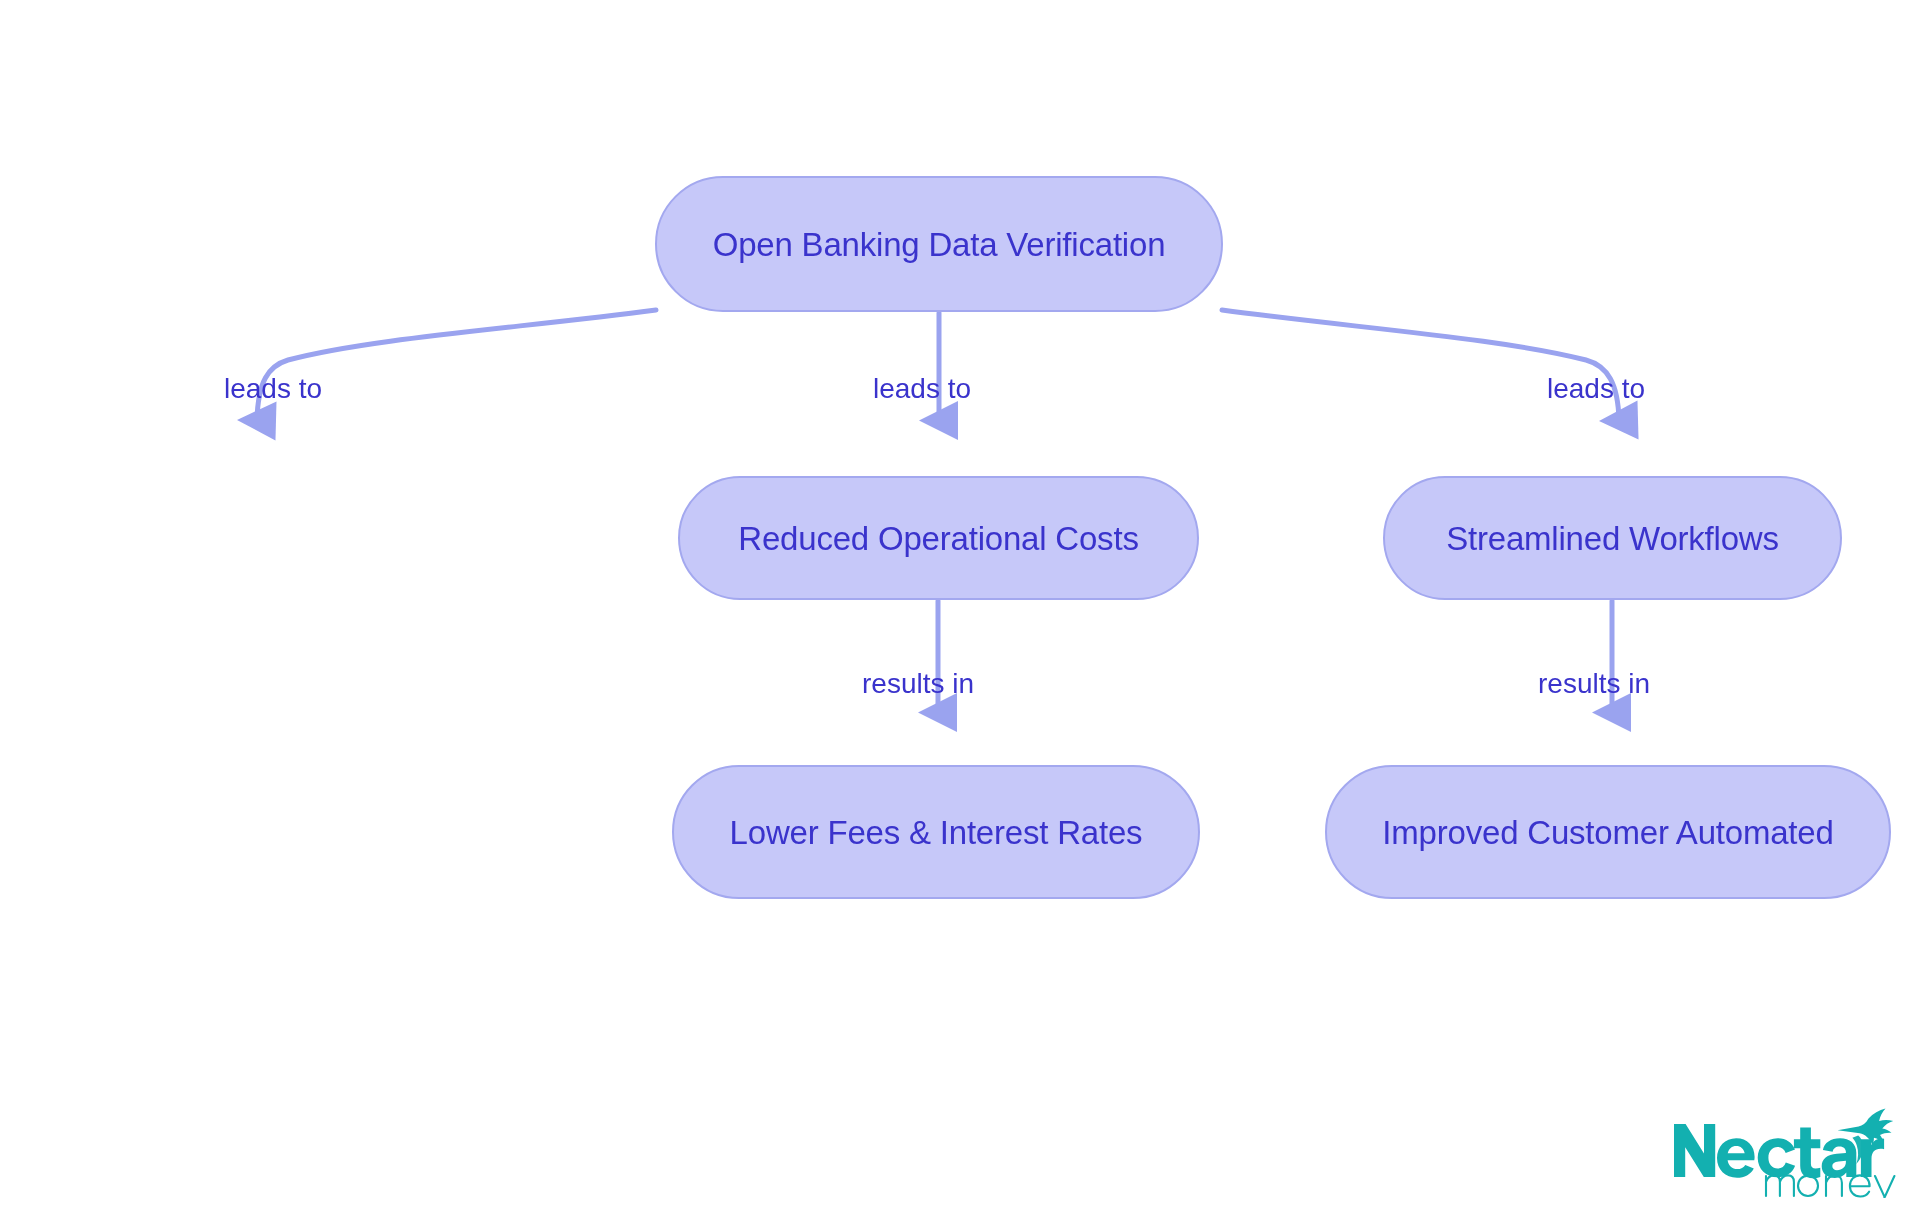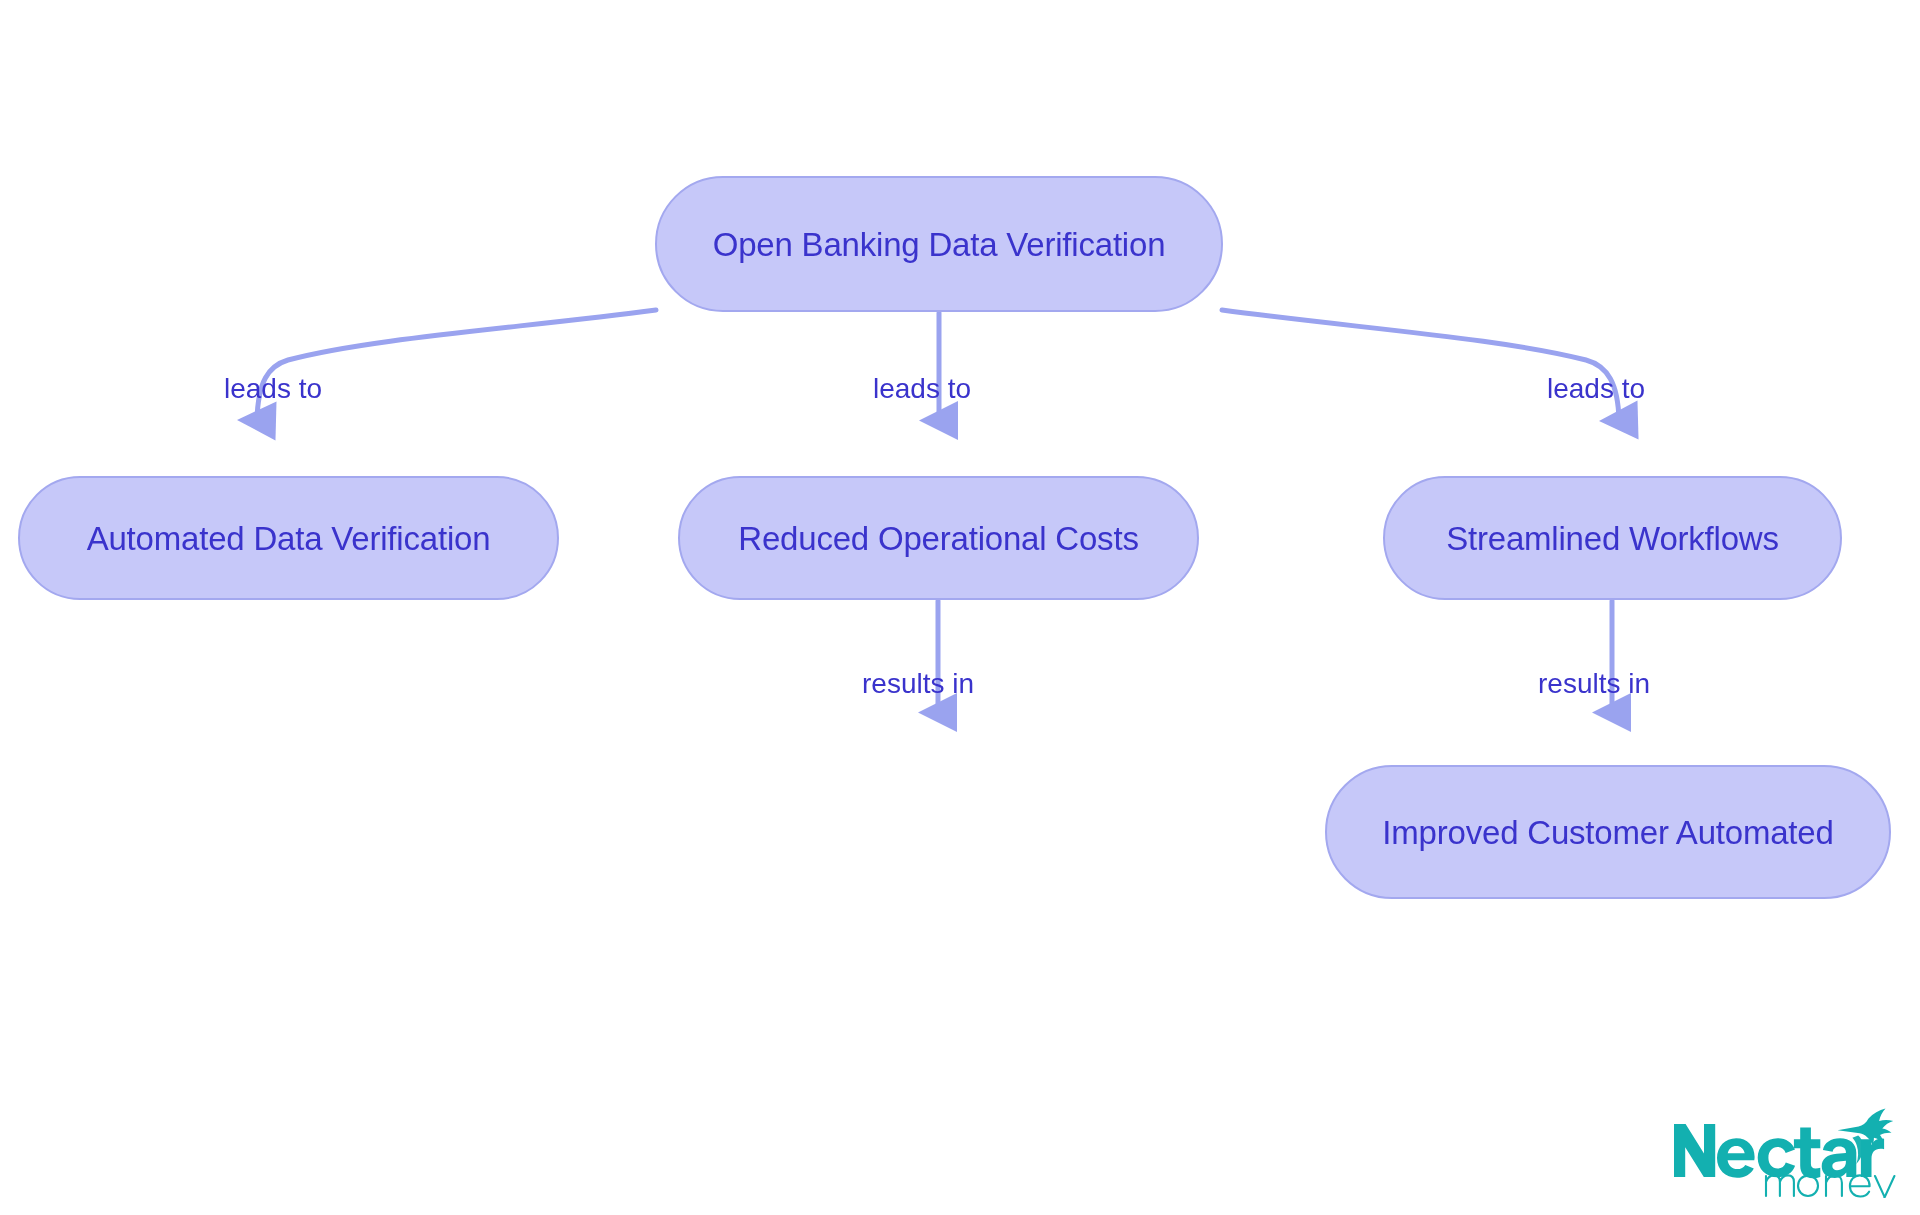--- a/index.html
+++ b/index.html
@@ -65,32 +65,32 @@
 
     <path d="M 938,601 L 938,712" fill="none" stroke="#9aa3ef" stroke-width="5" stroke-linecap="round" marker-end="url(#arrowhead)"></path>
 
     <path d="M 1612,601 L 1612,712" fill="none" stroke="#9aa3ef" stroke-width="5" stroke-linecap="round" marker-end="url(#arrowhead)"></path>
   </svg>
 
   <div class="node" id="node-root" style="left: 655px; top: 176px; width: 568px; height: 136px; background: rgb(198, 200, 249); border-color: rgb(163, 168, 239); color: rgb(58, 51, 204);">
     <span class="node-label">Open Banking Data Verification</span>
   </div>
 
-  <div class="node" id="node-automated" style="left: 18px; top: 476px; width: 541px; height: 124px; background: rgb(198, 200, 249); border-color: rgb(163, 168, 239); color: rgb(58, 51, 204);">
-    <span class="node-label">Automated Data Verification</span>
-  </div>
 
   <div class="node" id="node-workflows" style="left: 1383px; top: 476px; width: 459px; height: 124px; background: rgb(198, 200, 249); border-color: rgb(163, 168, 239); color: rgb(58, 51, 204);">
     <span class="node-label">Streamlined Workflows</span>
   </div>
 
   <div class="node" id="node-costs" style="left: 678px; top: 476px; width: 521px; height: 124px; background: rgb(198, 200, 249); border-color: rgb(163, 168, 239); color: rgb(58, 51, 204);">
     <span class="node-label">Reduced Operational Costs</span>
   </div>
 
+  <div class="node" id="node-fees" style="left: 672px; top: 765px; width: 528px; height: 134px; background: rgb(198, 200, 249); border-color: rgb(163, 168, 239); color: rgb(58, 51, 204);">
+    <span class="node-label">Lower Fees &amp; Interest Rates</span>
+  </div>
 
   <div class="node" id="node-experience" style="left: 1325px; top: 765px; width: 566px; height: 134px; background: rgb(198, 200, 249); border-color: rgb(163, 168, 239); color: rgb(58, 51, 204);">
     <span class="node-label">Improved Customer Automated</span>
   </div>
 
   <div class="edge-label" id="lbl-e1" style="left: 224px; top: 375px; color: rgb(58, 51, 204);">leads to</div>
   <div class="edge-label" id="lbl-e2" style="left: 873px; top: 375px; color: rgb(58, 51, 204);">leads to</div>
   <div class="edge-label" id="lbl-e3" style="left: 1547px; top: 375px; color: rgb(58, 51, 204);">leads to</div>
   <div class="edge-label" id="lbl-e4" style="left: 862px; top: 670px; color: rgb(58, 51, 204);">results in</div>
   <div class="edge-label" id="lbl-e5" style="left: 1538px; top: 670px; color: rgb(58, 51, 204);">results in</div>

